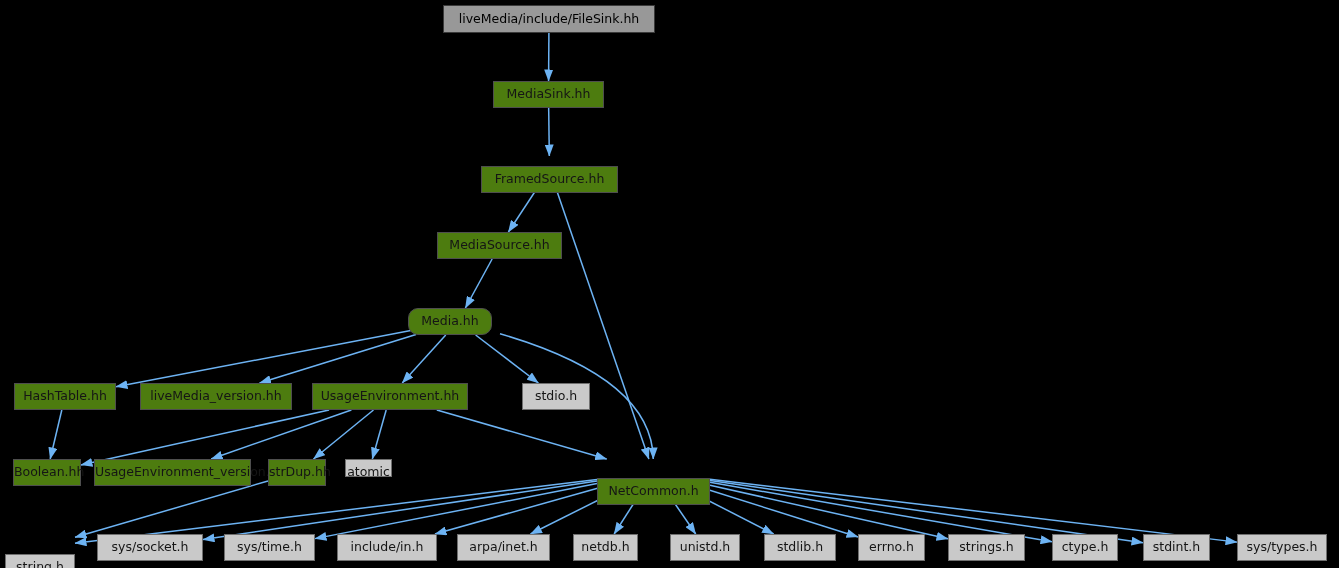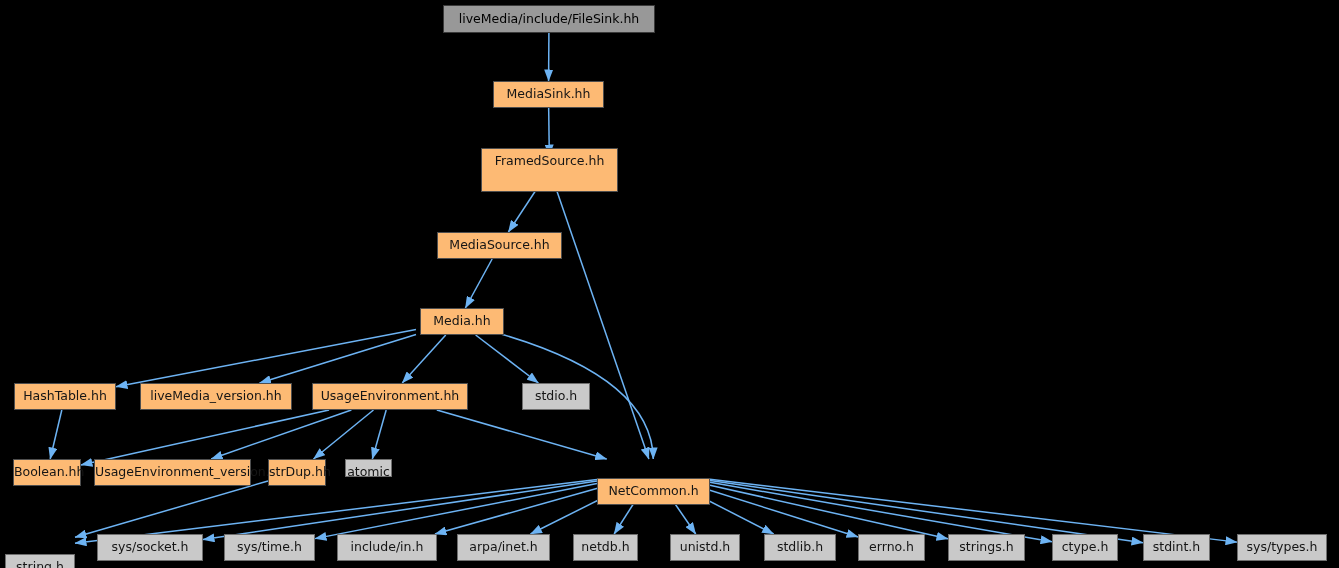--- a/index.html
+++ b/index.html
@@ -5,21 +5,21 @@
   html,body{margin:0;padding:0;}
   body{
     width:1339px;height:568px;position:relative;overflow:hidden;
     background:#000000;
     font-family:"DejaVu Sans","Liberation Sans",sans-serif;
   }
   #graph{position:absolute;left:0;top:0;width:1339px;height:568px;}
   #edges{position:absolute;left:0;top:0;pointer-events:none;}
   .node{
     position:absolute;box-sizing:border-box;
-    border:1.5px solid #4e4e4e;background:#fdba74;color:#151515;
+    border:1.5px solid #4e4e4e;background:#4d7c0f;color:#151515;
     font-size:12.5px;text-align:center;white-space:nowrap;
   }
   .node.focus{background:#989898;border-color:#3a3a3a;color:#000000;}
   .node.system{background:#c9c9c9;border-color:#6f6f6f;}
   .node.header{cursor:pointer;}
 </style>
 </head>
 <body>
 
 <div id="graph">
@@ -55,23 +55,23 @@
       <line x1="662.77" y1="486" x2="695.73" y2="534" stroke="#6db3f3" stroke-width="1.5" marker-end="url(#arrow)"></line>
       <line x1="679.87" y1="486" x2="773.63" y2="534" stroke="#6db3f3" stroke-width="1.5" marker-end="url(#arrow)"></line>
       <line x1="696.34" y1="486" x2="858" y2="536.9432773109244" stroke="#6db3f3" stroke-width="1.5" marker-end="url(#arrow)"></line>
       <line x1="710" y1="485.22522522522524" x2="948" y2="538.8288288288288" stroke="#6db3f3" stroke-width="1.5" marker-end="url(#arrow)"></line>
       <line x1="710" y1="482.3203939745075" x2="1052" y2="541.7641946697566" stroke="#6db3f3" stroke-width="1.5" marker-end="url(#arrow)"></line>
       <line x1="710" y1="480.6022944550669" x2="1143" y2="542.6959847036329" stroke="#6db3f3" stroke-width="1.5" marker-end="url(#arrow)"></line>
       <line x1="710" y1="479.24224343675417" x2="1237" y2="542.1300715990453" stroke="#6db3f3" stroke-width="1.5" marker-end="url(#arrow)"></line>
     </svg>
 <div class="node focus" style="left: 443px; top: 5px; width: 212px; height: 28px; line-height: 25px;">liveMedia/include/FileSink.hh</div>
     <div class="node header" style="left: 493px; top: 81px; width: 111px; height: 27px; line-height: 24px;">MediaSink.hh</div>
-    <div class="node header" style="left: 481px; top: 148px; width: 137px; height: 44px; line-height: 24px;">FramedSource.hh</div>
+    <div class="node header" style="left: 481px; top: 166px; width: 137px; height: 27px; line-height: 24px;">FramedSource.hh</div>
     <div class="node header" style="left: 437px; top: 232px; width: 125px; height: 27px; line-height: 24px;">MediaSource.hh</div>
-    <div class="node header" style="left: 420px; top: 308px; width: 84px; height: 27px; line-height: 24px;">Media.hh</div>
+    <div class="node header" style="left: 408px; top: 308px; width: 84px; height: 27px; line-height: 24px; border-radius: 10px;">Media.hh</div>
     <div class="node header" style="left: 14px; top: 383px; width: 102px; height: 27px; line-height: 24px;">HashTable.hh</div>
     <div class="node header" style="left: 140px; top: 383px; width: 152px; height: 27px; line-height: 24px;">liveMedia_version.hh</div>
     <div class="node header" style="left: 312px; top: 383px; width: 156px; height: 27px; line-height: 24px;">UsageEnvironment.hh</div>
     <div class="node system" style="left: 522px; top: 383px; width: 68px; height: 27px; line-height: 24px;">stdio.h</div>
     <div class="node header" style="left: 13px; top: 459px; width: 68px; height: 27px; line-height: 24px;">Boolean.hh</div>
     <div class="node header" style="left: 94px; top: 459px; width: 157px; height: 27px; line-height: 24px;">UsageEnvironment_version.hh</div>
     <div class="node header" style="left: 268px; top: 459px; width: 58px; height: 27px; line-height: 24px;">strDup.hh</div>
     <div class="node system" style="left: 345px; top: 459px; width: 47px; height: 18px; line-height: 24px;">atomic</div>
     <div class="node header" style="left: 597px; top: 478px; width: 113px; height: 27px; line-height: 24px;">NetCommon.h</div>
     <div class="node system" style="left: 5px; top: 554px; width: 70px; height: 19px; line-height: 24px;">string.h</div>

